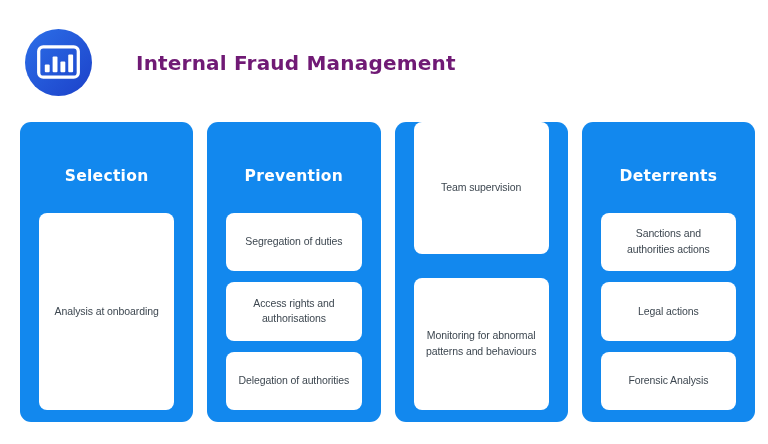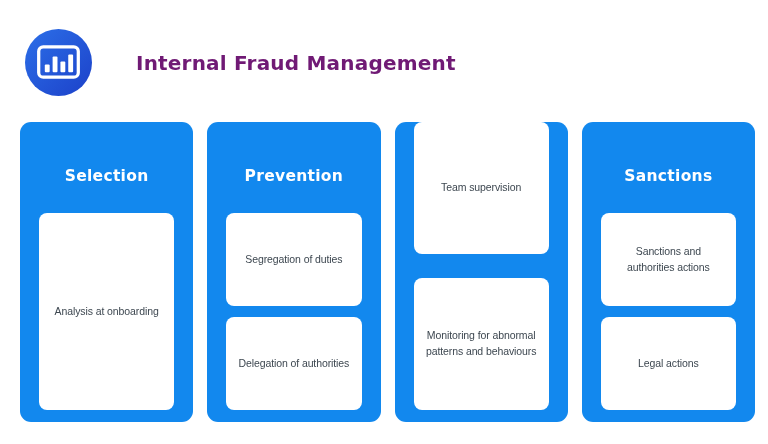--- a/index.html
+++ b/index.html
@@ -133,44 +133,51 @@
       </div>
     </section>
 
     <section class="column">
       <h2 class="column-title">Prevention</h2>
       <div class="cards">
         <div class="card">
           <span class="card-label">Segregation of duties</span>
         </div>
         <div class="card">
+          <span class="card-label">Access rights and
+authorisations</span>
+        </div>
+        <div class="card">
           <span class="card-label">Delegation of authorities</span>
         </div>
       </div>
     </section>
 
     <section class="column">
       <div class="cards dense">
         <div class="card">
           <span class="card-label">Team supervision</span>
         </div>
         <div class="card">
           <span class="card-label">Monitoring for abnormal
 patterns and behaviours</span>
         </div>
       </div>
     </section>
 
     <section class="column">
-      <h2 class="column-title">Sanctions</h2>
+      <h2 class="column-title">Deterrents</h2>
       <div class="cards">
         <div class="card">
           <span class="card-label">Sanctions and
 authorities actions</span>
         </div>
         <div class="card">
           <span class="card-label">Legal actions</span>
         </div>
+        <div class="card">
+          <span class="card-label">Forensic Analysis</span>
+        </div>
       </div>
     </section>
 
   </div>
 </div>
 
 </body></html>

